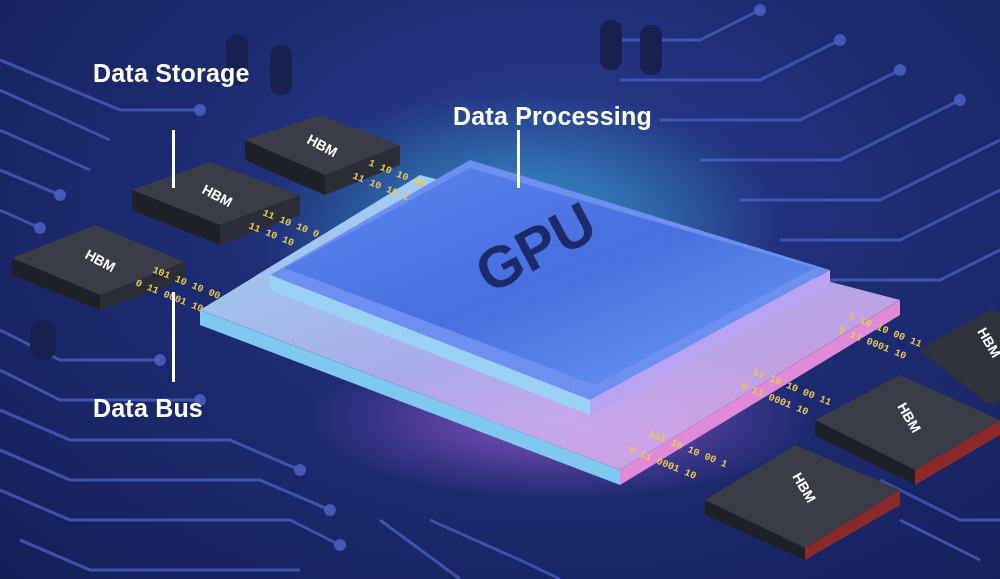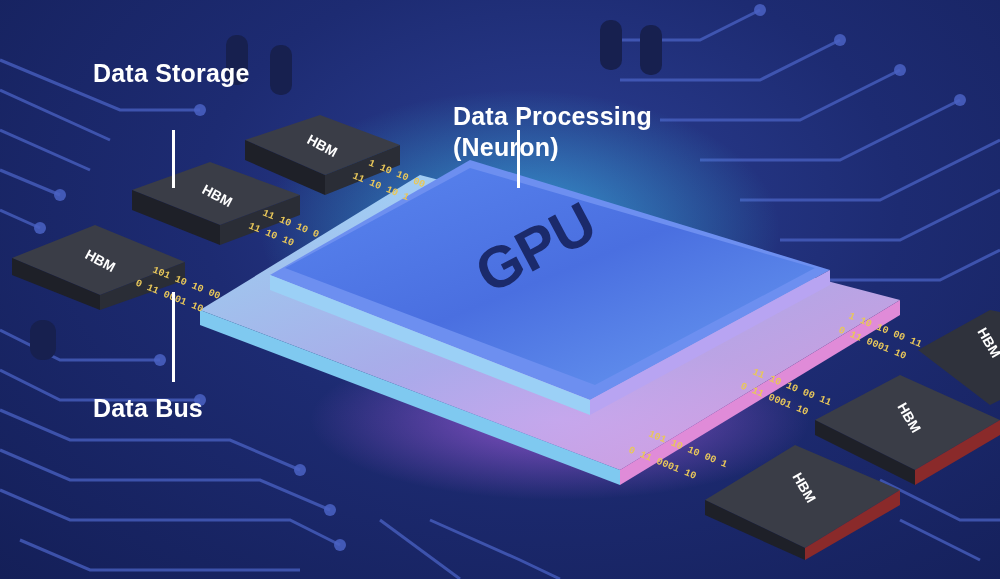--- a/index.html
+++ b/index.html
@@ -155,21 +155,20 @@
     </g>
   </svg>
 
   <div class="label" style="left:93px; top:58px;">
     <div>Data Storage</div>
   </div>
   <div class="leader" style="left:172px; top:130px; height:58px;"></div>
 
   <div class="label" style="left:453px; top:58px;margin-top:43px;">
     <div>Data Processing</div>
-    <div>(Neuron)</div>
   </div>
   <div class="leader" style="left:517px; top:130px; height:58px;"></div>
 
   <div class="leader" style="left:172px; top:292px; height:90px;"></div>
   <div class="label" style="left:93px; top:393px;">
     <div>Data Bus</div>
   </div>
 </div>
 
 </body></html>

